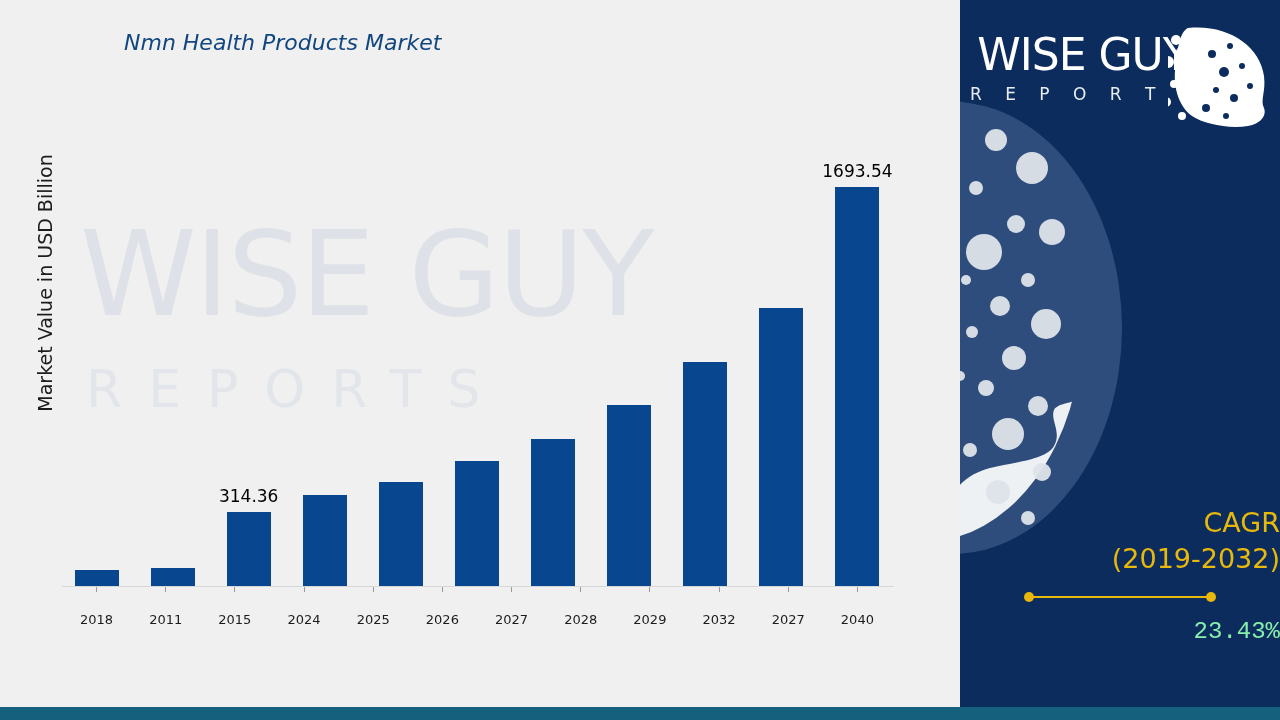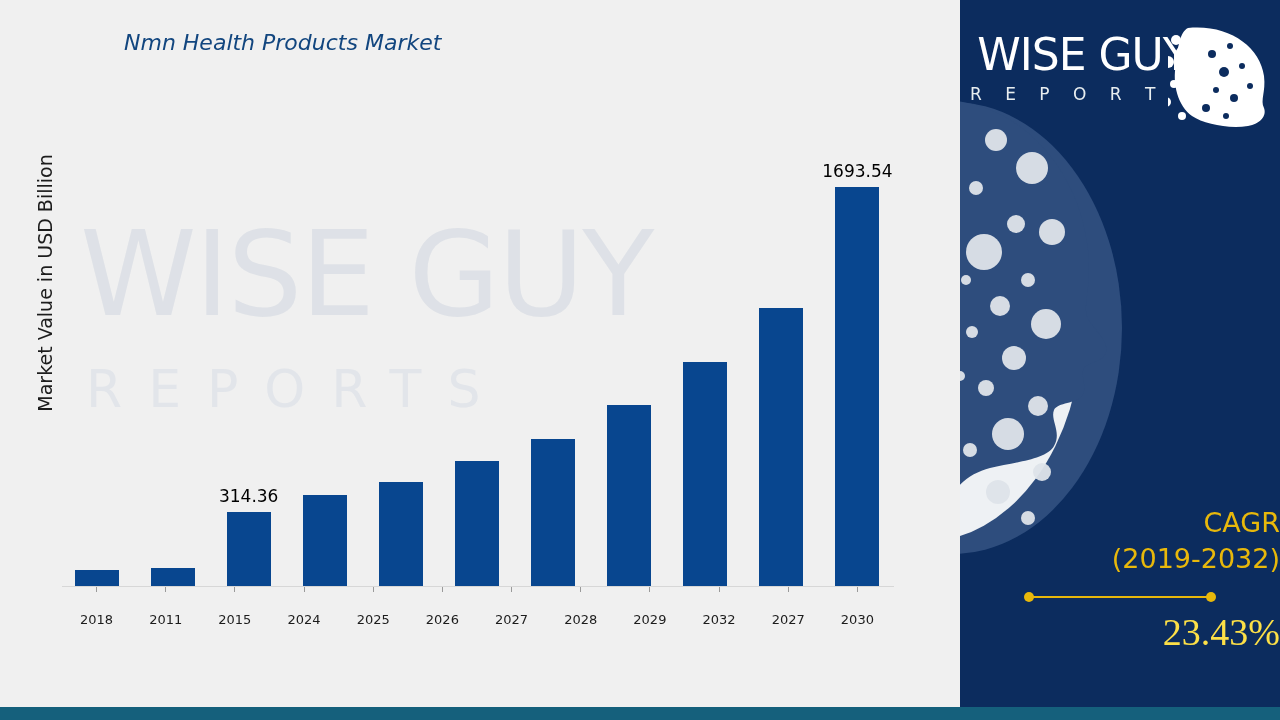--- a/index.html
+++ b/index.html
@@ -94,21 +94,21 @@
 
   
   .cagr-block { position:absolute; left:0; top:505px; width:320px; text-align:right; }
   .cagr-title { font-size:27px; color:#e8b80b; line-height:36px; font-family:"DejaVu Sans", sans-serif; }
   .cagr-range { font-size:27px; color:#e8b80b; line-height:36px; font-family:"DejaVu Sans", sans-serif; }
   .cagr-divider { position:relative; width:192px; height:12px; margin:14px auto 10px auto; }
   .cagr-divider .line { position:absolute; left:5px; top:5px; width:182px; height:2px; background:#e8b80b; }
   .cagr-divider .endpt { position:absolute; top:1px; width:10px; height:10px; border-radius:50%; background:#e8b80b; }
   .cagr-divider .endpt.l { left:0; }
   .cagr-divider .endpt.r { right:0; }
-  .cagr-value { font-size:38px; color:#fde047; line-height:38px; font-family:Liberation Serif, serif; }
+  .cagr-value { font-size:24px; color:#86efac; line-height:38px; font-family:Liberation Mono, monospace; }
 
   .bottom-bar { position:absolute; left:0; top:707px; width:1280px; height:13px; background:#15607c; }
 </style>
 </head>
 <body>
 
 <div class="stage">
 
   <div class="chart-area">
 
@@ -199,21 +199,21 @@
         <div class="xtick-col">
           <div class="tickmark"></div>
           <div class="xtick-label">2032</div>
         </div>
         <div class="xtick-col">
           <div class="tickmark"></div>
           <div class="xtick-label">2027</div>
         </div>
         <div class="xtick-col">
           <div class="tickmark"></div>
-          <div class="xtick-label">2030</div>
+          <div class="xtick-label">2040</div>
         </div>
       </div>
   </div>
 
   <div class="right-panel">
 
     <div class="panel-curve-outer"></div>
     <div class="panel-circle-white"></div>
 
     <svg class="face" viewBox="0 0 250 420">

